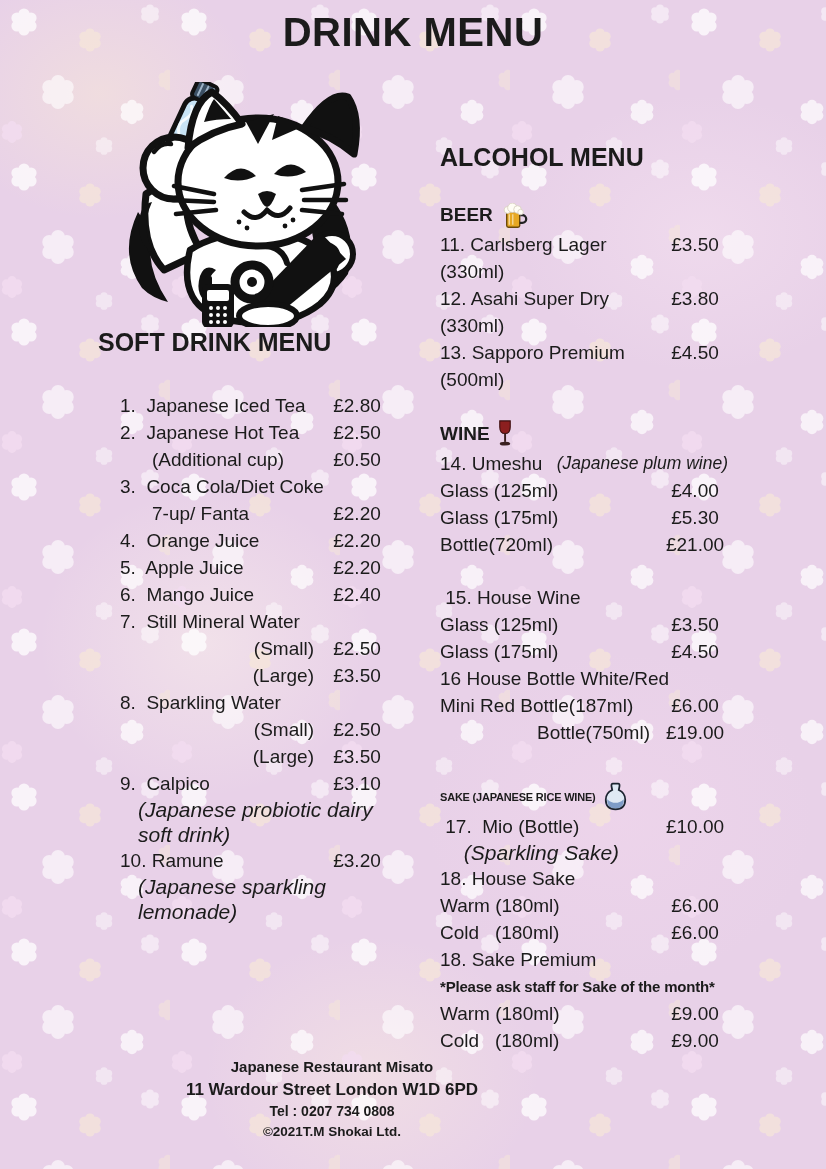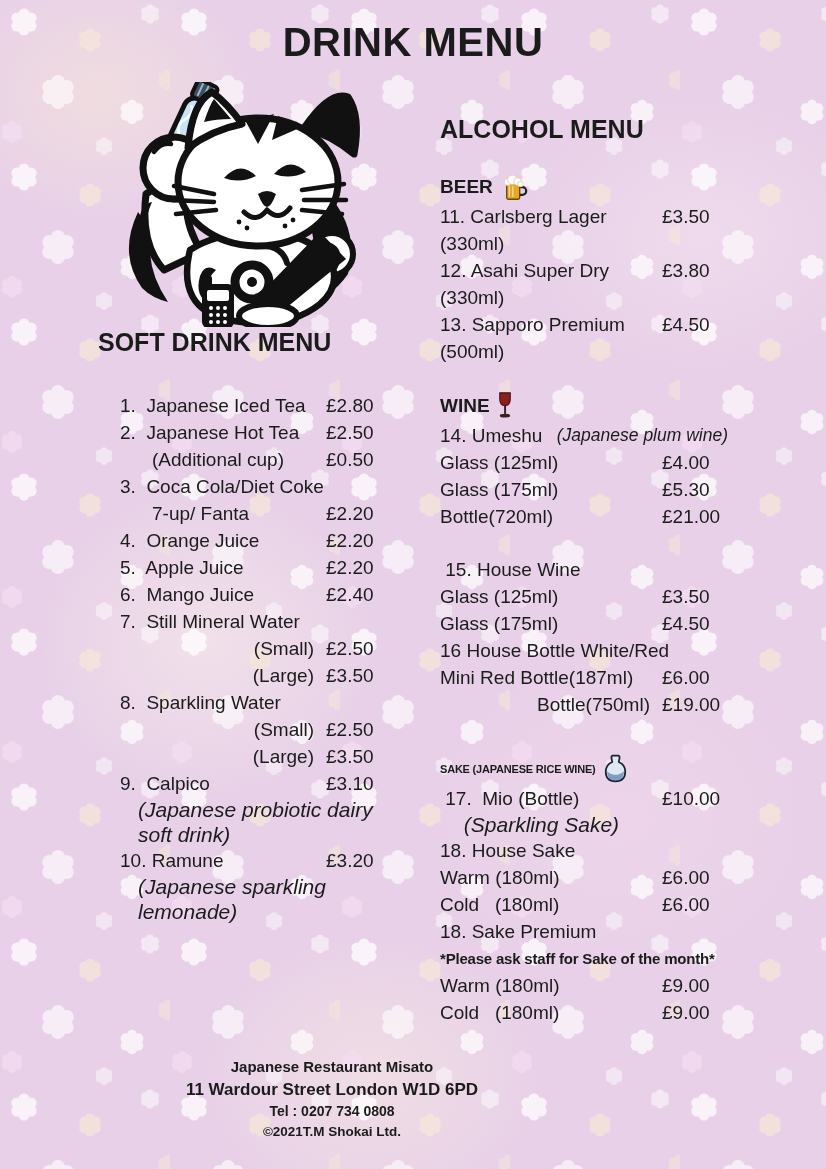--- a/index.html
+++ b/index.html
@@ -11,38 +11,38 @@
       radial-gradient(220px 180px at 12% 8%,  rgba(246,230,216,.55), transparent 70%),
       radial-gradient(260px 200px at 85% 20%, rgba(244,224,240,.60), transparent 70%),
       radial-gradient(240px 220px at 25% 55%, rgba(250,240,235,.50), transparent 70%),
       radial-gradient(280px 240px at 75% 70%, rgba(240,214,236,.60), transparent 70%),
       radial-gradient(240px 200px at 45% 92%, rgba(248,233,225,.50), transparent 70%);
     color:#1b1b1b;
   }
   #bgpattern{position:absolute;left:0;top:0;z-index:0;}
   .layer{position:absolute;z-index:1;}
 
-  #title{left:0;top:20px;width:826px;text-align:center;font-size:40px;font-weight:700;letter-spacing:.5px;}
+  #title{left:0;top:10px;width:826px;text-align:center;font-size:40px;font-weight:700;letter-spacing:.5px;}
 
   #cat{left:116px;top:82px;}
 
   #soft-heading{left:98px;top:328px;font-size:25px;font-weight:700;}
   #soft-list{left:120px;top:392px;width:268px;}
-  #right-col{left:440px;top:112px;width:288px;}
+  #right-col{left:440px;top:140px;width:288px;}
 
   .big-head{font-size:25px;font-weight:700;line-height:34px;}
   .sec{margin-top:26px;}
   .sec-head{display:flex;align-items:flex-end;gap:8px;font-size:19px;font-weight:700;line-height:30px;margin-bottom:1px;}
   .sec-head.tight{font-size:11px;letter-spacing:-.2px;margin-top:36px;}
   .sec-head .ic{flex:0 0 auto;margin-bottom:1px;}
 
   .row{display:flex;font-size:19px;line-height:27px;white-space:pre-wrap;}
   .row .nm{flex:1 1 auto;min-width:0;}
   .row .note{font-style:italic;font-size:17.5px;}
-  .row .pr{flex:0 0 auto;width:66px;text-align:left;}
+  .row .pr{flex:0 0 auto;width:66px;text-align:center;}
   #soft-list .row .pr{width:62px;}
   .row.indent{padding-left:32px;}
   .row.right .nm{text-align:right;padding-right:12px;}
   .row.italic{font-style:italic;font-size:21px;line-height:25px;margin-left:18px;}
   .row.small{font-weight:700;font-size:15px;line-height:27px;letter-spacing:-.2px;}
   .row.gap{margin-top:26px;}
 
   #footer{left:0;top:1056px;width:664px;text-align:center;font-weight:700;}
   .f1{font-size:15px;line-height:22px;}
   .f2{font-size:17px;line-height:23px;}

